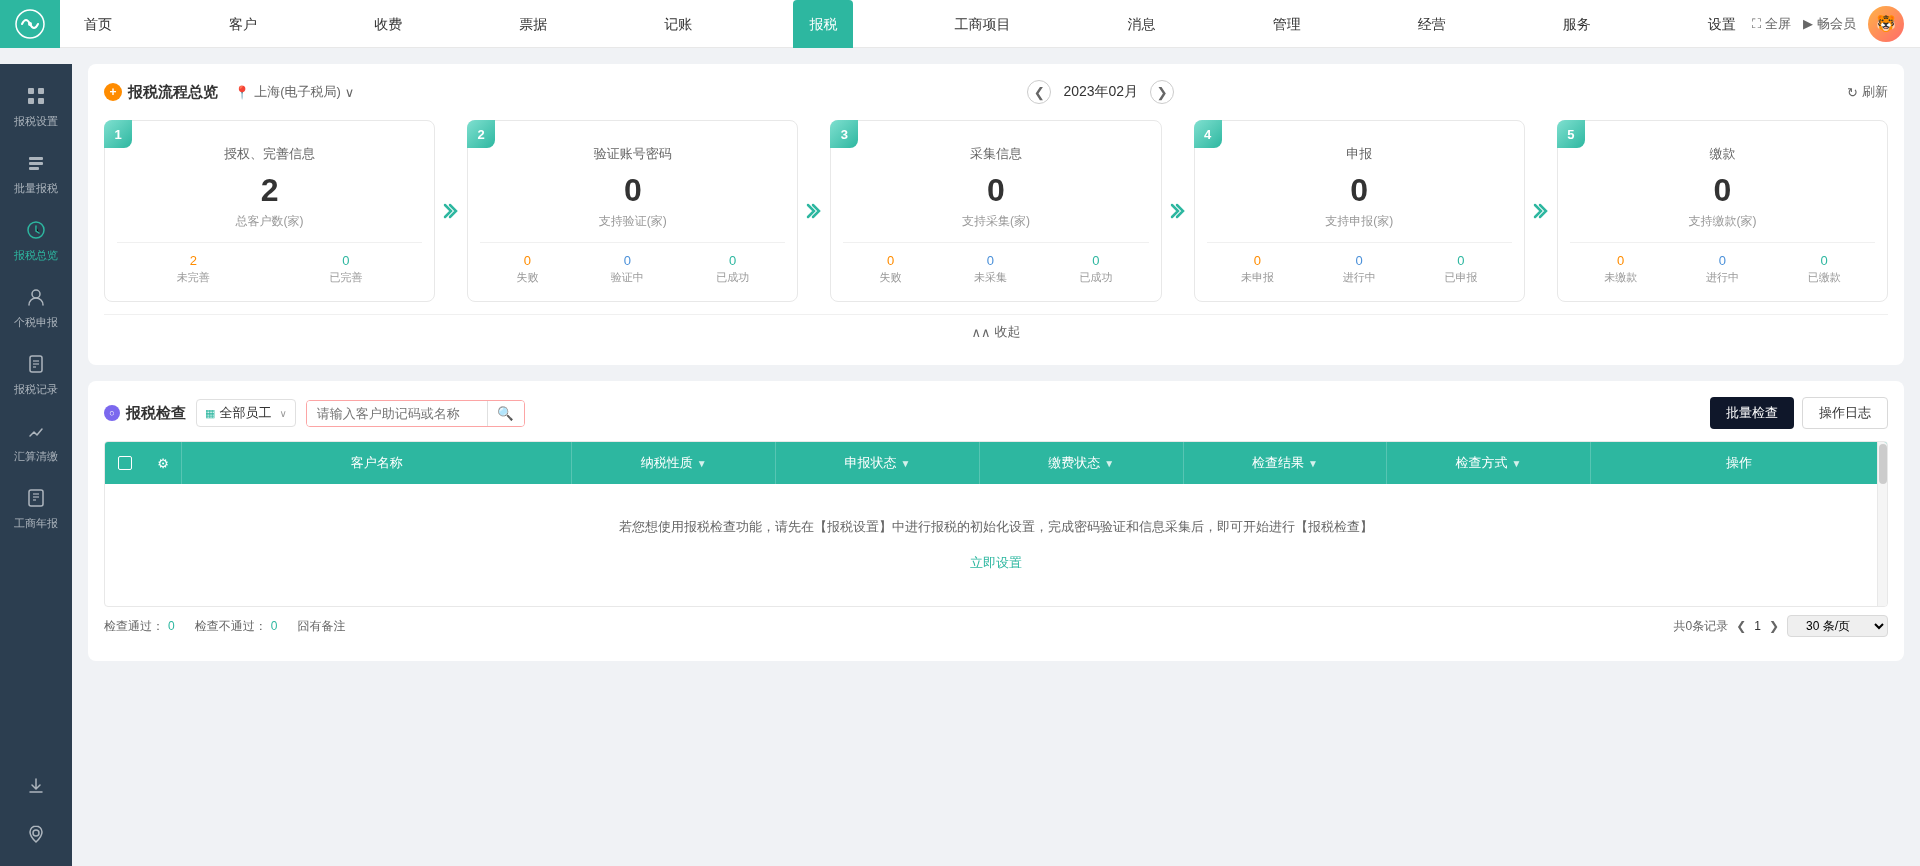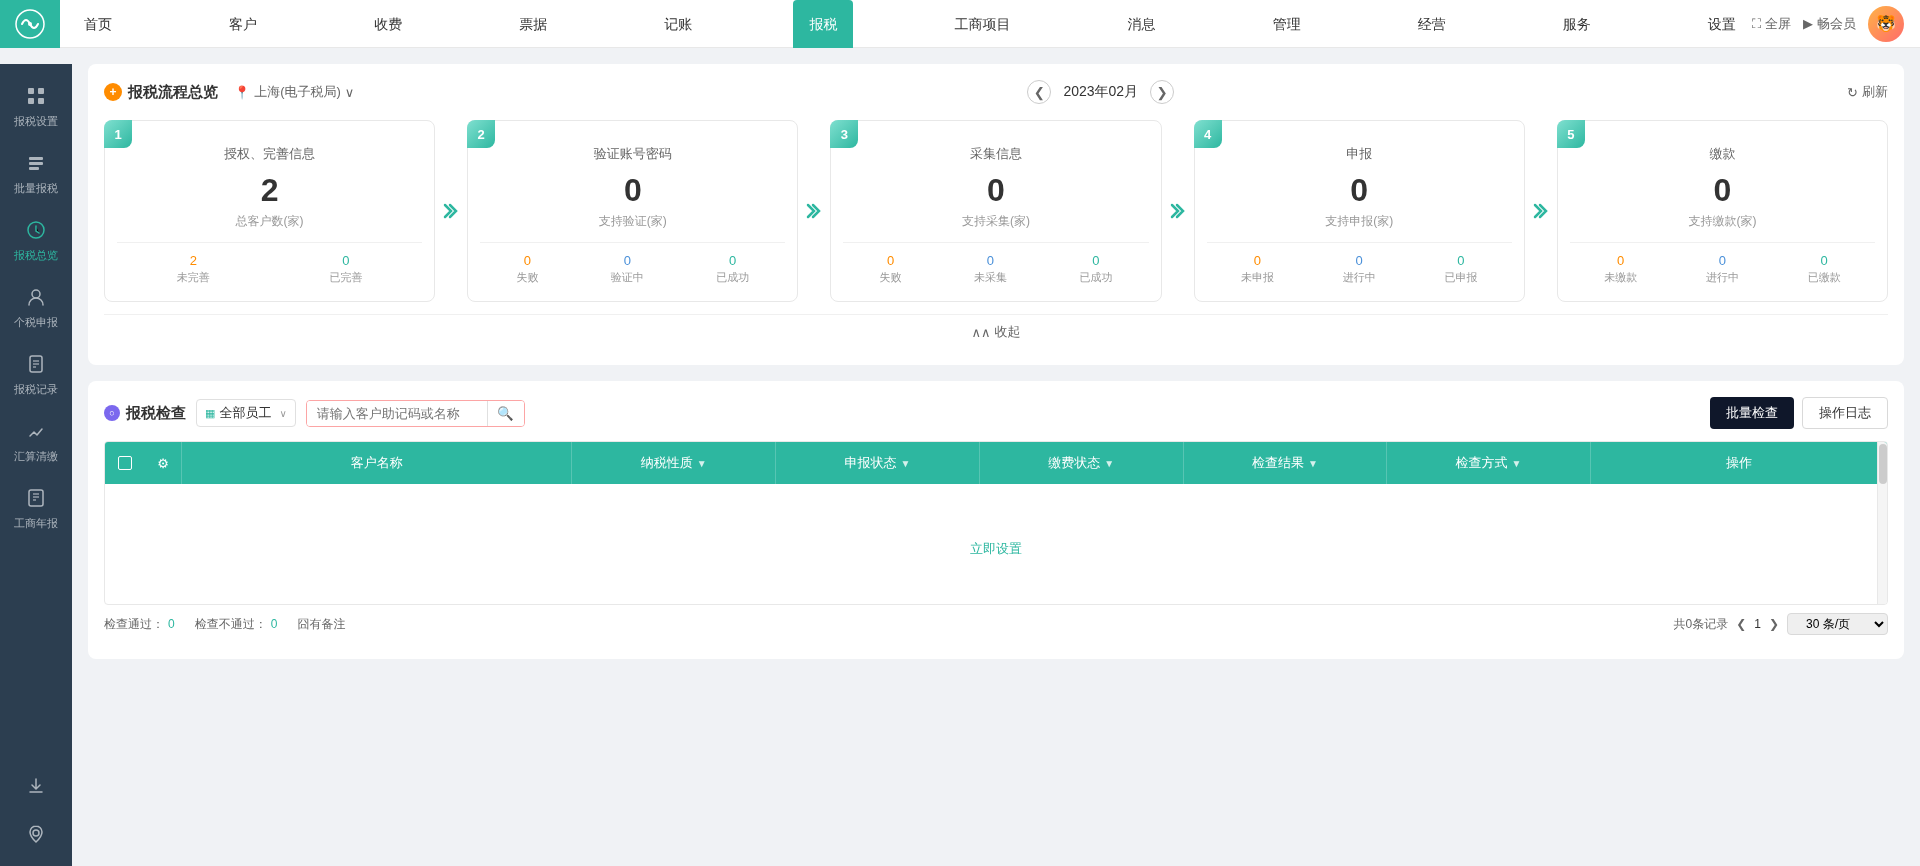--- a/index.html
+++ b/index.html
@@ -723,20 +723,21 @@
         </div>
         <div class="th-cell">
           <span>检查方式</span>
           <span class="filter-icon">▼</span>
         </div>
         <div class="th-cell op-col">操作</div>
       </div>
 
       <div class="table-body">
         <div class="empty-msg">
+          <div>若您想使用报税检查功能，请先在【报税设置】中进行报税的初始化设置，完成密码验证和信息采集后，即可开始进行【报税检查】</div>
           <div style="margin-top:10px;">
             <a class="empty-link">立即设置</a>
           </div>
         </div>
       </div>
 
       <div class="scrollbar-indicator">
         <div class="scrollbar-thumb"></div>
       </div>
     </div>

